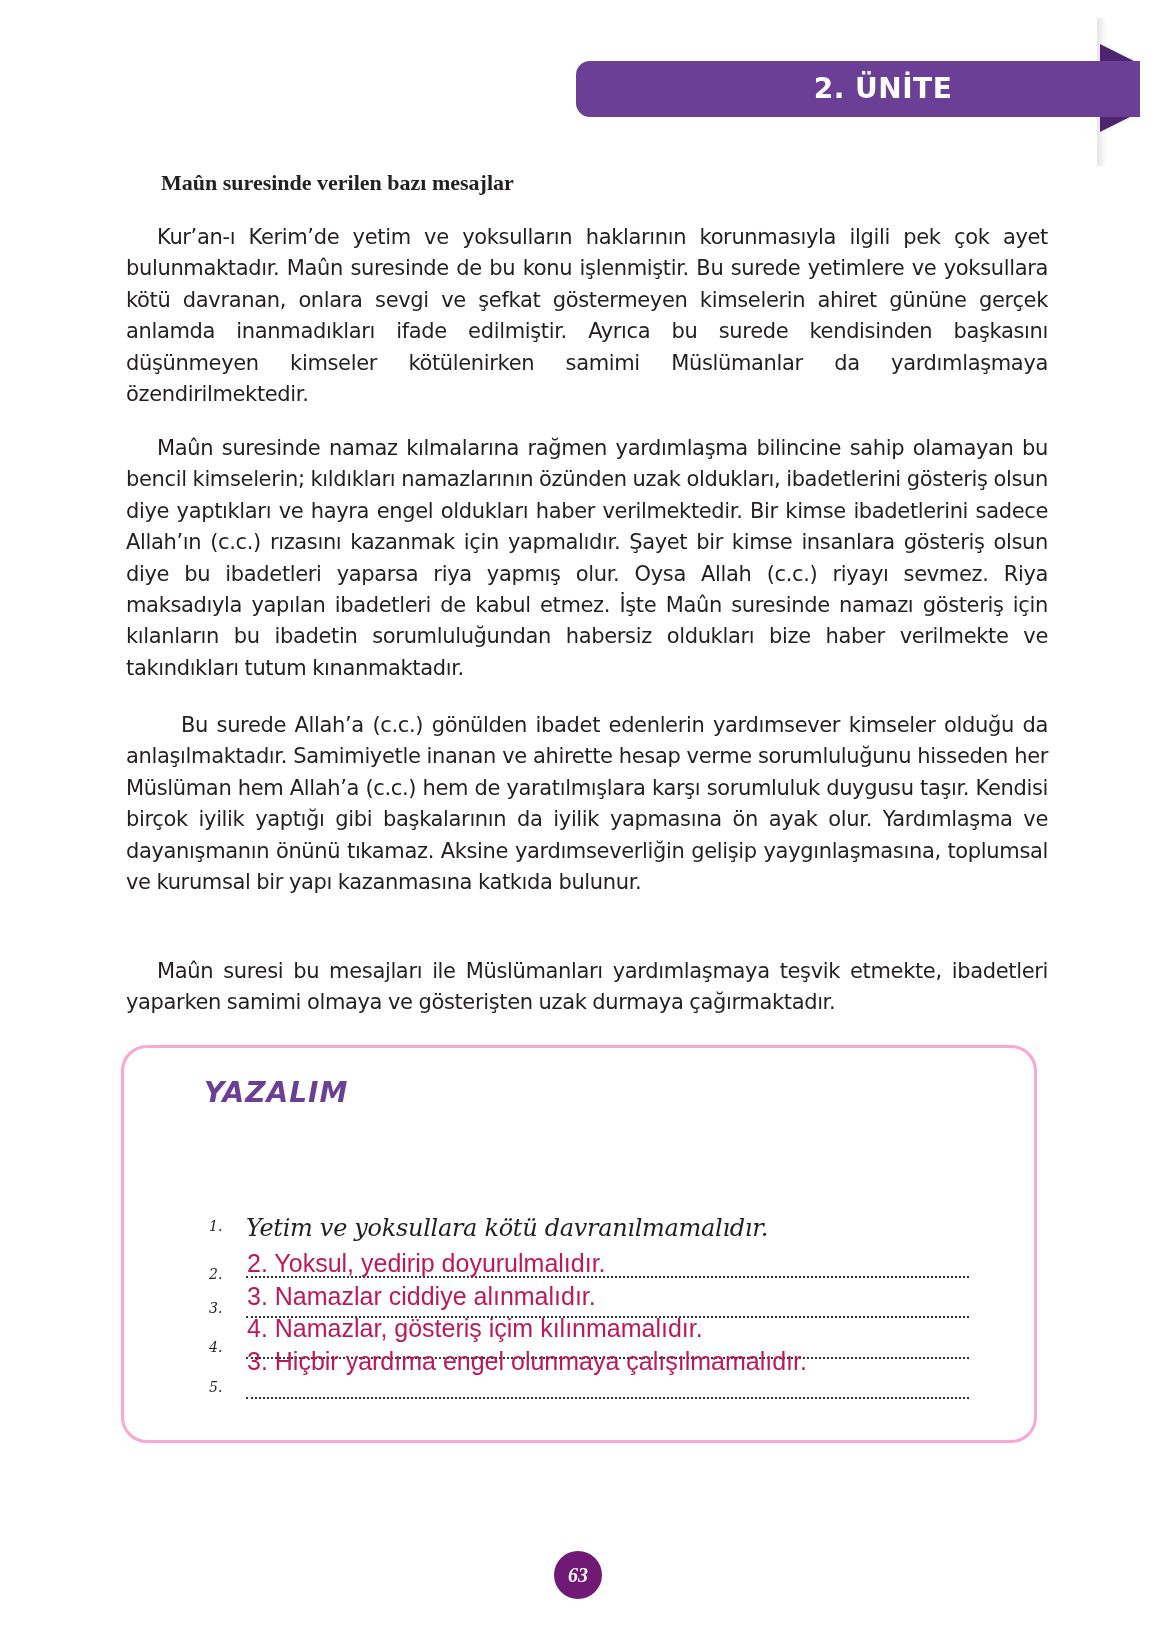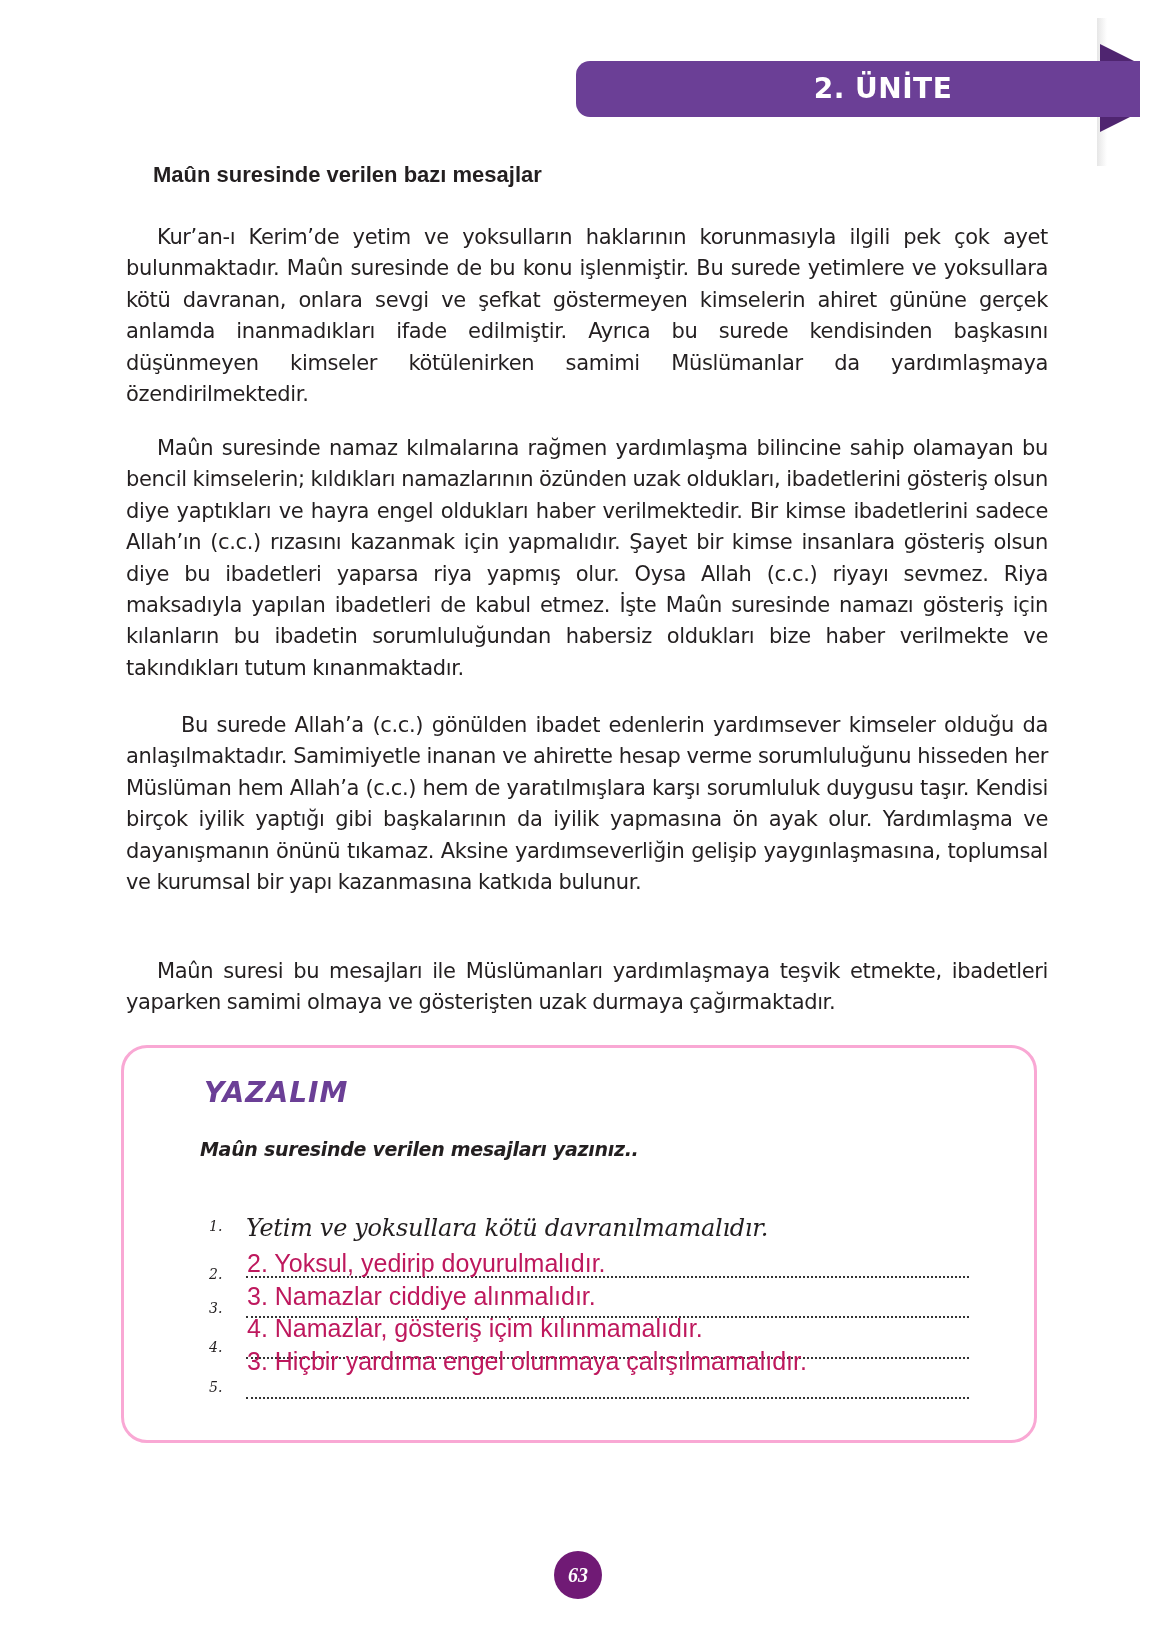--- a/index.html
+++ b/index.html
@@ -12,23 +12,23 @@
   .banner-tri-top { position: absolute; left: 1100px; top: 44px; width: 40px; height: 20px; }
   .banner-tri-bottom { position: absolute; left: 1100px; top: 112px; width: 40px; height: 20px; }
   .banner { position: absolute; left: 576px; top: 61px; width: 564px; height: 56px;
     background: #6b3f96; border-radius: 14px 0 0 14px; }
   .banner-label { position: absolute; left: 0; right: 0; top: 0; height: 56px; line-height: 56px;
     text-align: center; padding-left: 50px; box-sizing: border-box;
     color: #ffffff; font-weight: bold; font-size: 28px; letter-spacing: 0.5px;
     font-family: "DejaVu Sans", sans-serif; }
 
   
-  .section-heading { position: absolute; left: 149px; top: 158px; margin: 4px;
+  .section-heading { position: absolute; left: 149px; top: 158px; margin: 12px;
     font-size: 22px; font-weight: bold; color: #231f20;
-    font-family: Liberation Sans, sans-serif; }
+    font-family: Liberation Serif, serif; }
 
   
   .body-text { position: absolute; left: 118px; width: 922px; margin: 8px;
     font-size: 21px; line-height: 31.4px; text-align: justify; color: #231f20;
     font-family: "DejaVu Sans", sans-serif; letter-spacing: -0.35px; word-spacing: -0.5px; }
   .p1 { top: 214px; text-indent: 31px; }
   .p2 { top: 425px; text-indent: 31px; }
   .p3 { top: 702px; text-indent: 55px; }
   .p4 { top: 948px; text-indent: 31px; }
 
@@ -75,21 +75,20 @@
 
 <h2 class="section-heading">Maûn suresinde verilen bazı mesajlar</h2>
 
 <p class="body-text p1">Kur’an-ı Kerim’de yetim ve yoksulların haklarının korunmasıyla ilgili pek çok ayet bulunmaktadır. Maûn suresinde de bu konu işlenmiştir. Bu surede yetimlere ve yoksullara kötü davranan, onlara sevgi ve şefkat göstermeyen kimselerin ahiret gününe gerçek anlamda inanmadıkları ifade edilmiştir. Ayrıca bu surede kendisinden başkasını düşünmeyen kimseler kötülenirken samimi Müslümanlar da yardımlaşmaya özendirilmektedir.</p>
 <p class="body-text p2">Maûn suresinde namaz kılmalarına rağmen yardımlaşma bilincine sahip olamayan bu bencil kimselerin; kıldıkları namazlarının özünden uzak oldukları, ibadetlerini gösteriş olsun diye yaptıkları ve hayra engel oldukları haber verilmektedir. Bir kimse ibadetlerini sadece Allah’ın (c.c.) rızasını kazanmak için yapmalıdır. Şayet bir kimse insanlara gösteriş olsun diye bu ibadetleri yaparsa riya yapmış olur. Oysa Allah (c.c.) riyayı sevmez. Riya maksadıyla yapılan ibadetleri de kabul etmez. İşte Maûn suresinde namazı gösteriş için kılanların bu ibadetin sorumluluğundan habersiz oldukları bize haber verilmekte ve takındıkları tutum kınanmaktadır.</p>
 <p class="body-text p3">Bu surede Allah’a (c.c.) gönülden ibadet edenlerin yardımsever kimseler olduğu da anlaşılmaktadır. Samimiyetle inanan ve ahirette hesap verme sorumluluğunu hisseden her Müslüman hem Allah’a (c.c.) hem de yaratılmışlara karşı sorumluluk duygusu taşır. Kendisi birçok iyilik yaptığı gibi başkalarının da iyilik yapmasına ön ayak olur. Yardımlaşma ve dayanışmanın önünü tıkamaz. Aksine yardımseverliğin gelişip yaygınlaşmasına, toplumsal ve kurumsal bir yapı kazanmasına katkıda bulunur.</p>
 <p class="body-text p4">Maûn suresi bu mesajları ile Müslümanları yardımlaşmaya teşvik etmekte, ibadetleri yaparken samimi olmaya ve gösterişten uzak durmaya çağırmaktadır.</p>
 
 <div class="exercise-box">
   <h3 class="exercise-title">YAZALIM</h3>
-  <p class="exercise-instruction">Maûn suresinde verilen mesajları yazınız..</p>
 
   <div class="answer-row" style="top:166px;">
     <span class="answer-num" style="top:4px;">1.</span>
     <span class="answer-given" style="top:0;">Yetim ve yoksullara kötü davranılmamalıdır.</span>
   </div>
   <div class="answer-row" style="top:210px;">
     <span class="answer-num" style="top:8px;">2.</span>
     <span class="answer-line" style="top:18px;"></span>
   </div>
   <div class="answer-row" style="top:252px;">

